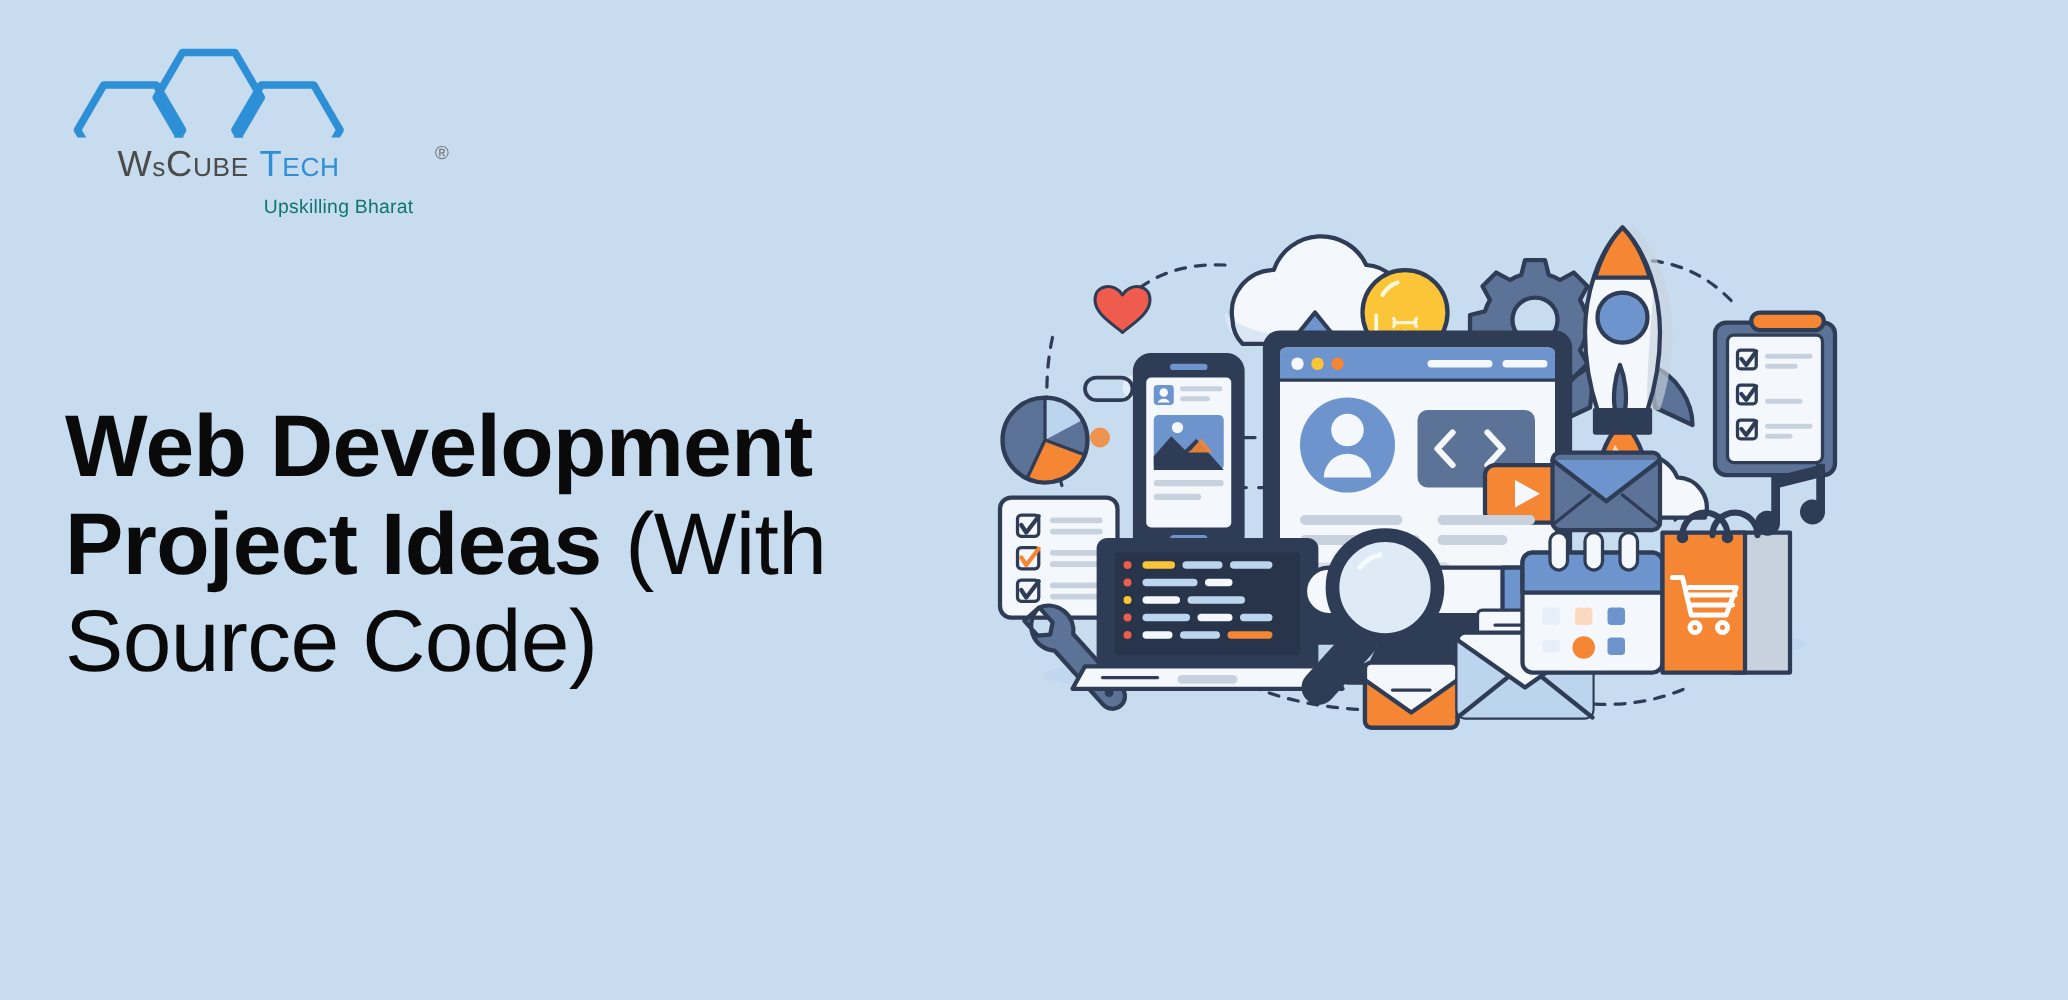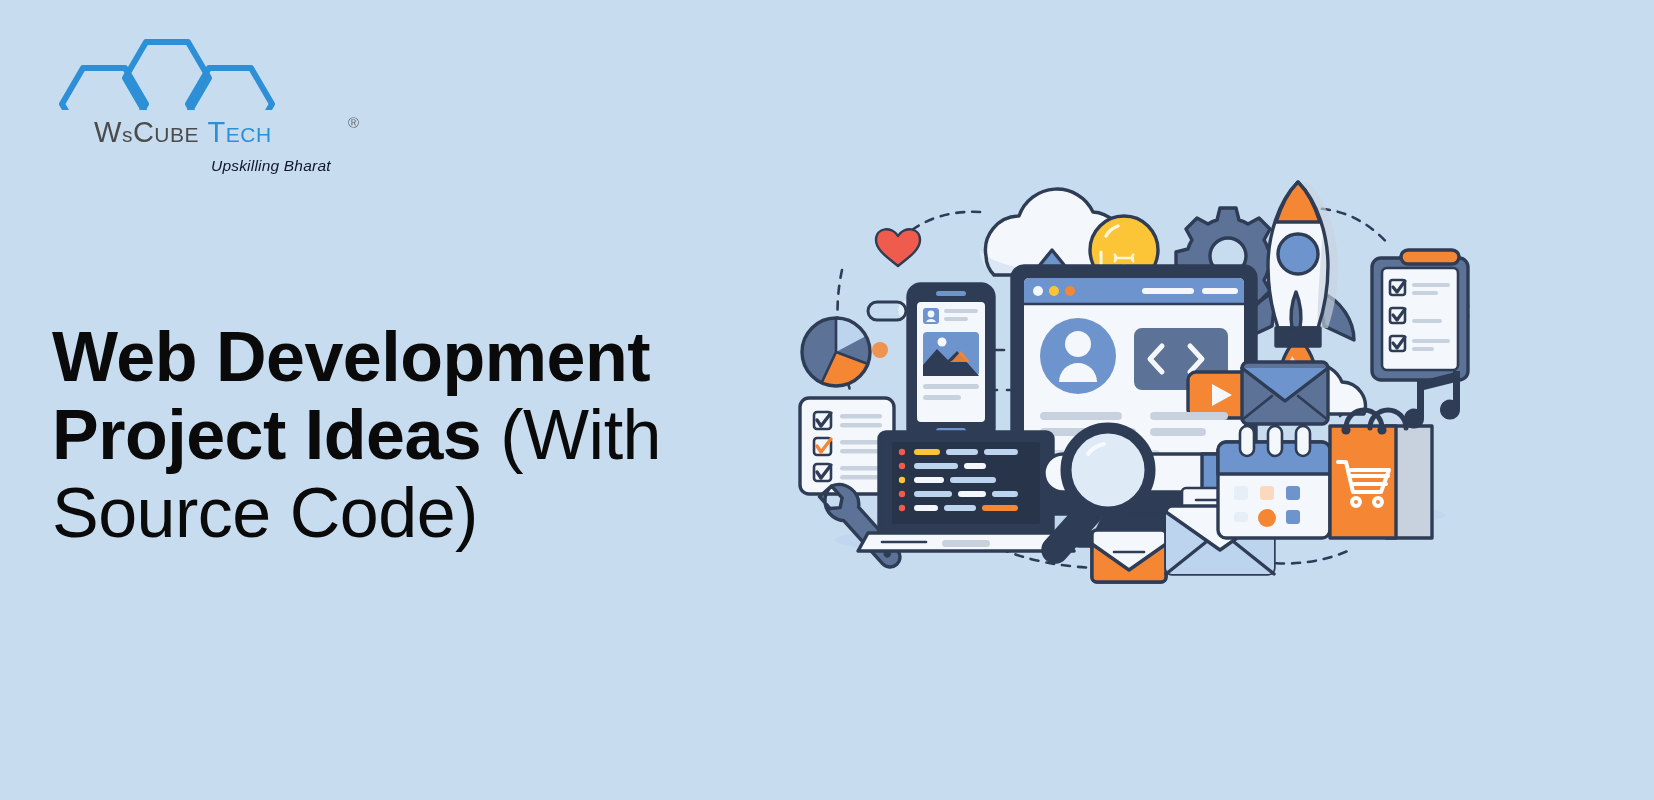--- a/index.html
+++ b/index.html
@@ -38,24 +38,23 @@
     left: 300px;
     top: 84px;
     font-size: 15px;
     color:#6d6d6d;
   }
   #logo-tagline {
     position:absolute;
     left: 163px;
     top: 127px;
     font-size: 15.5px;
-    color:#0f172a;
+    color:#0f766e;
     letter-spacing:0.2px;
     white-space:nowrap;
-    font-style:italic;
   }
 
   
   #headline {
     position: absolute;
     left: 52px;
     top: 318px;
     width: 800px;
     font-size: 70px;
     line-height: 78px;

